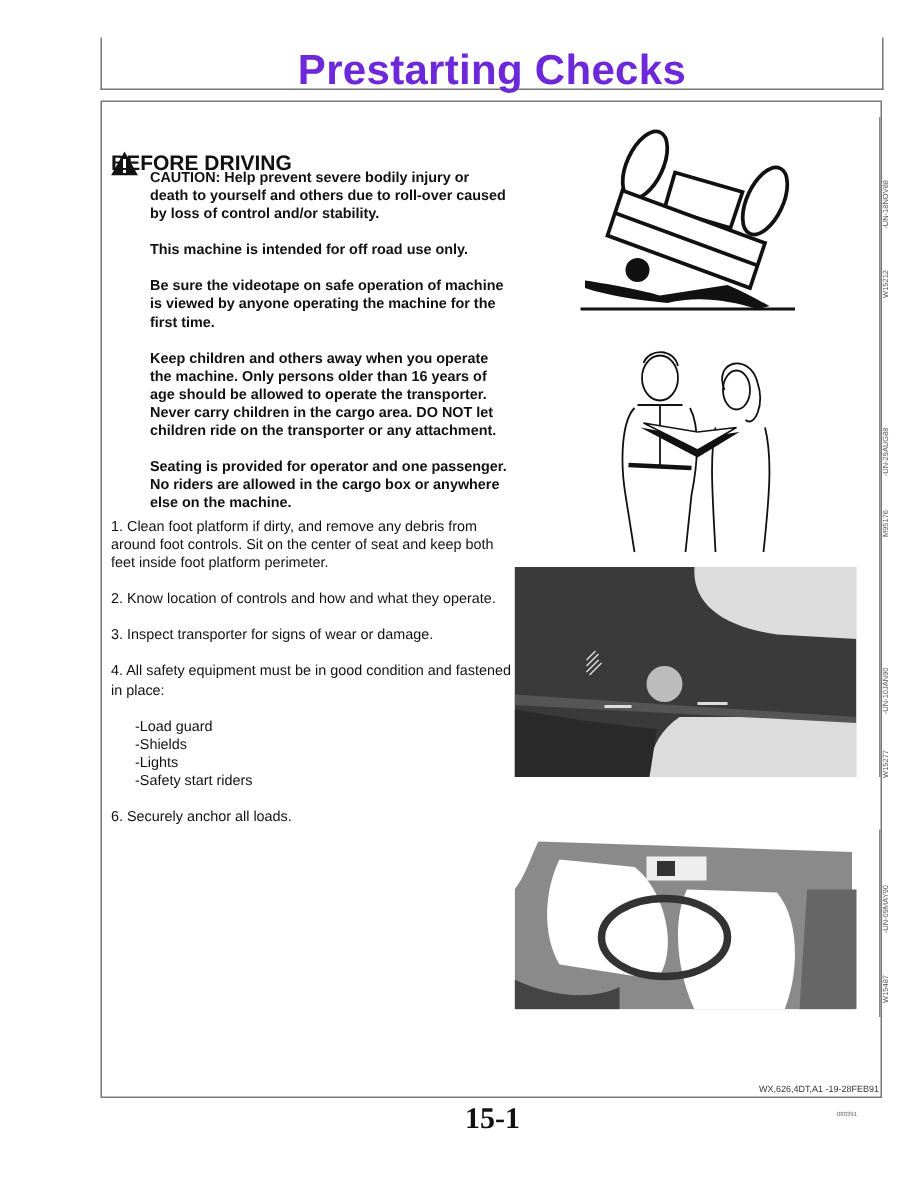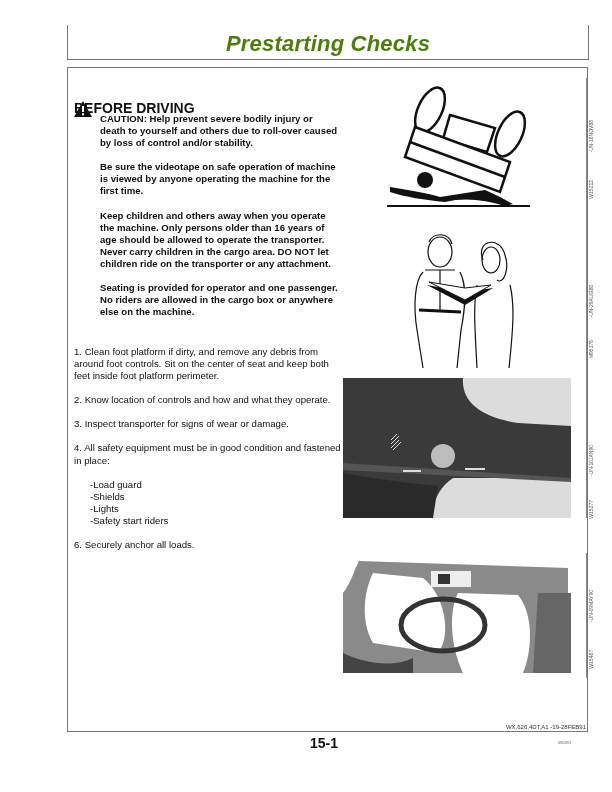--- a/index.html
+++ b/index.html
@@ -6,21 +6,21 @@
   body {
     width: 612px; height: 792px; background: #ffffff; position: relative;
     font-family: "Liberation Sans", sans-serif; color: #111; overflow: hidden;
   }
   .header-box {
     position: absolute; left: 67px; top: 25px; width: 520px; height: 34px;
     border-left: 1px solid #777; border-right: 1px solid #777; border-bottom: 1px solid #777;
   }
   .page-title {
     position: absolute; left: 0; right: 0; top: 6px; text-align: center;
-    font-size: 22px; font-weight: bold; letter-spacing: 0.2px; color: #4d7c0f; font-style: italic;
+    font-size: 28px; font-weight: bold; letter-spacing: 0.2px; color: #6d28d9;
   }
   .content-box {
     position: absolute; left: 67px; top: 67px; width: 519px; height: 663px;
     border: 1px solid #777;
   }
   .section-heading {
     position: absolute; left: 6px; top: 8px; font-size: 14px; font-weight: bold; margin-top: 24px;
   }
   .caution {
     position: absolute; left: 32px; top: 33px; width: 240px;
@@ -39,21 +39,21 @@
   .fig-id {
     position: absolute; font-size: 5px; color: #555; writing-mode: vertical-rl;
     transform: rotate(180deg); white-space: nowrap;
   }
   .vline { position: absolute; width: 1px; background: #888; }
   .footer-code {
     position: absolute; right: 26px; top: 724px; font-size: 6px; color: #333;
     background: #fff; padding-left: 3px;
   }
   .page-number {
-    position: absolute; left: 310px; top: 735px; font-size: 14px; font-weight: bold;
+    position: absolute; left: 310px; top: 735px; font-size: 20px; font-weight: bold; font-family: Liberation Serif, serif;
   }
   .footer-tiny {
     position: absolute; left: 558px; top: 740px; font-size: 4px; color: #666;
   }
   .photo {
     position: absolute; overflow: hidden;
   }
 </style>
 </head>
 <body>
@@ -66,20 +66,21 @@
   <div class="section-heading">BEFORE DRIVING</div>
 
   <svg class="warn-icon" viewBox="0 0 18 16">
     <polygon points="9,0 18,16 0,16" fill="#111"></polygon>
     <rect x="8" y="5" width="2" height="6" fill="#fff"></rect>
     <rect x="8" y="12.3" width="2" height="2" fill="#fff"></rect>
   </svg>
 
   <div class="caution">
     <p>CAUTION: Help prevent severe bodily injury or death to yourself and others due to roll-over caused by loss of control and/or stability.</p>
+    <p>This machine is intended for off road use only.</p>
     <p>Be sure the videotape on safe operation of machine is viewed by anyone operating the machine for the first time.</p>
     <p>Keep children and others away when you operate the machine. Only persons older than 16 years of age should be allowed to operate the transporter. Never carry children in the cargo area. DO NOT let children ride on the transporter or any attachment.</p>
     <p>Seating is provided for operator and one passenger. No riders are allowed in the cargo box or anywhere else on the machine.</p>
   </div>
 
   <div class="steps">
     <p>1. Clean foot platform if dirty, and remove any debris from around foot controls. Sit on the center of seat and keep both feet inside foot platform perimeter.</p>
     <p>2. Know location of controls and how and what they operate.</p>
     <p>3. Inspect transporter for signs of wear or damage.</p>
     <p>4. All safety equipment must be in good condition and fastened in place:</p>

